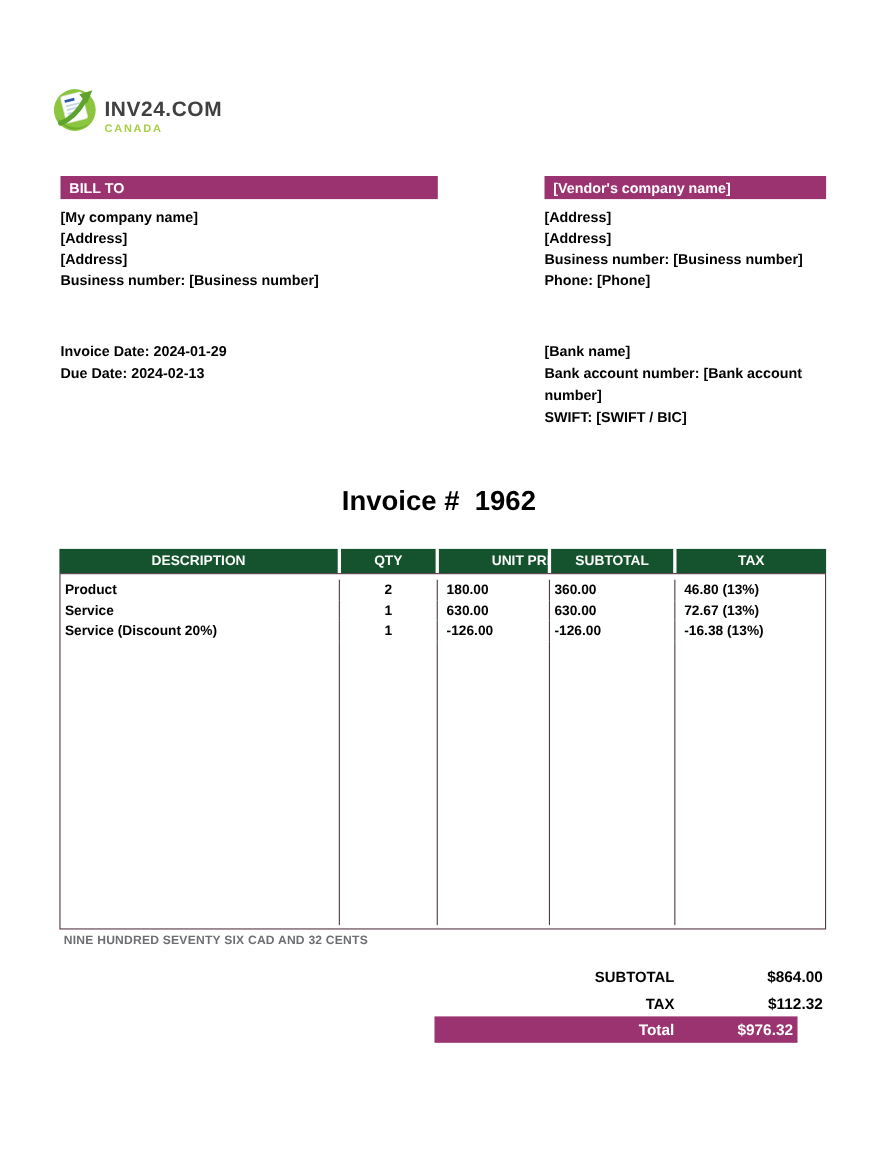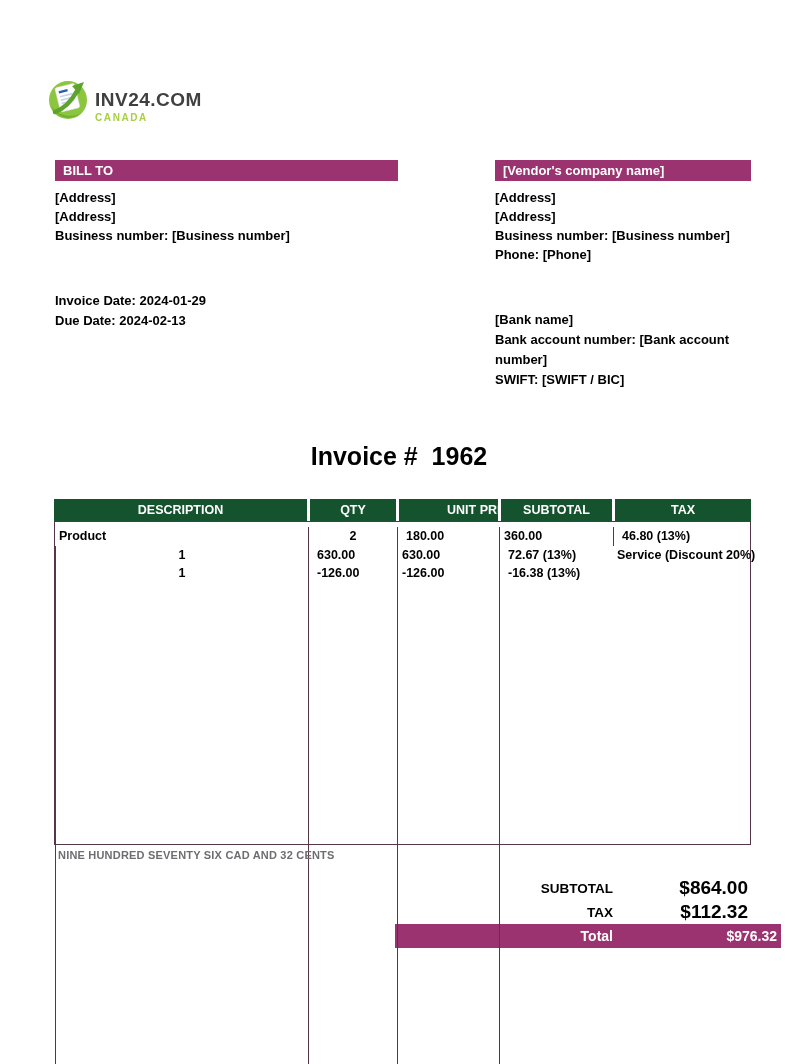--- a/index.html
+++ b/index.html
@@ -68,23 +68,23 @@
   .bc.tax  { padding-left:8px; }
   .bc.fill { height:258px; }
 
   
   .words { margin:4px 0 0 58px; font-size:11px; color:#6d6e71; letter-spacing:0.2px; line-height:13px; }
 
   
   .totals { margin:14px 47px 0 54px; width:697px; }
   .trow { display:flex; height:24px; align-items:center; }
   .tlabel { width:559px; text-align:right; font-size:13.5px; }
-  .tvalue { flex:1; text-align:right; padding-right:3px; font-size:19px; }
+  .tvalue { flex:1; text-align:right; padding-right:3px; font-size:14px; }
   .total-bar {
-    margin-left:341px; width:386px; height:24px;
+    margin-left:341px; width:330px; height:24px;
     background:#9b3370; color:#fff; display:flex; align-items:center;
   }
   .total-bar .tb-label { width:218px; text-align:right; font-size:14px; }
   .total-bar .tb-value { flex:1; text-align:right; padding-right:4px; font-size:14px; }
 </style>
 </head>
 <body>
 
 <div class="page">
 
@@ -108,20 +108,21 @@
       <div class="logo-name">INV24.COM</div>
       <div class="logo-country">CANADA</div>
     </div>
   </div>
 
   <div class="info">
 
     <div class="info-left">
       <div class="bar">BILL TO</div>
       <div class="info-lines">
+        <div class="info-line">[My company name]</div>
         <div class="info-line">[Address]</div>
         <div class="info-line">[Address]</div>
         <div class="info-line">Business number: [Business number]</div>
       </div>
       <div class="dates">
         <div class="date-line">Invoice Date: 2024-01-29</div>
         <div class="date-line">Due Date: 2024-02-13</div>
       </div>
     </div>
 
@@ -153,20 +154,21 @@
       <div class="hc c5">TAX</div>
     </div>
     <div class="items-body">
 
       <div class="bc desc">Product</div>
       <div class="bc qty bdiv">2</div>
       <div class="bc num bdiv">180.00</div>
       <div class="bc sub bdiv">360.00</div>
       <div class="bc tax bdiv">46.80 (13%)</div>
 
+      <div class="bc desc">Service</div>
       <div class="bc qty bdiv">1</div>
       <div class="bc num bdiv">630.00</div>
       <div class="bc sub bdiv">630.00</div>
       <div class="bc tax bdiv">72.67 (13%)</div>
 
       <div class="bc desc">Service (Discount 20%)</div>
       <div class="bc qty bdiv">1</div>
       <div class="bc num bdiv">-126.00</div>
       <div class="bc sub bdiv">-126.00</div>
       <div class="bc tax bdiv">-16.38 (13%)</div>

